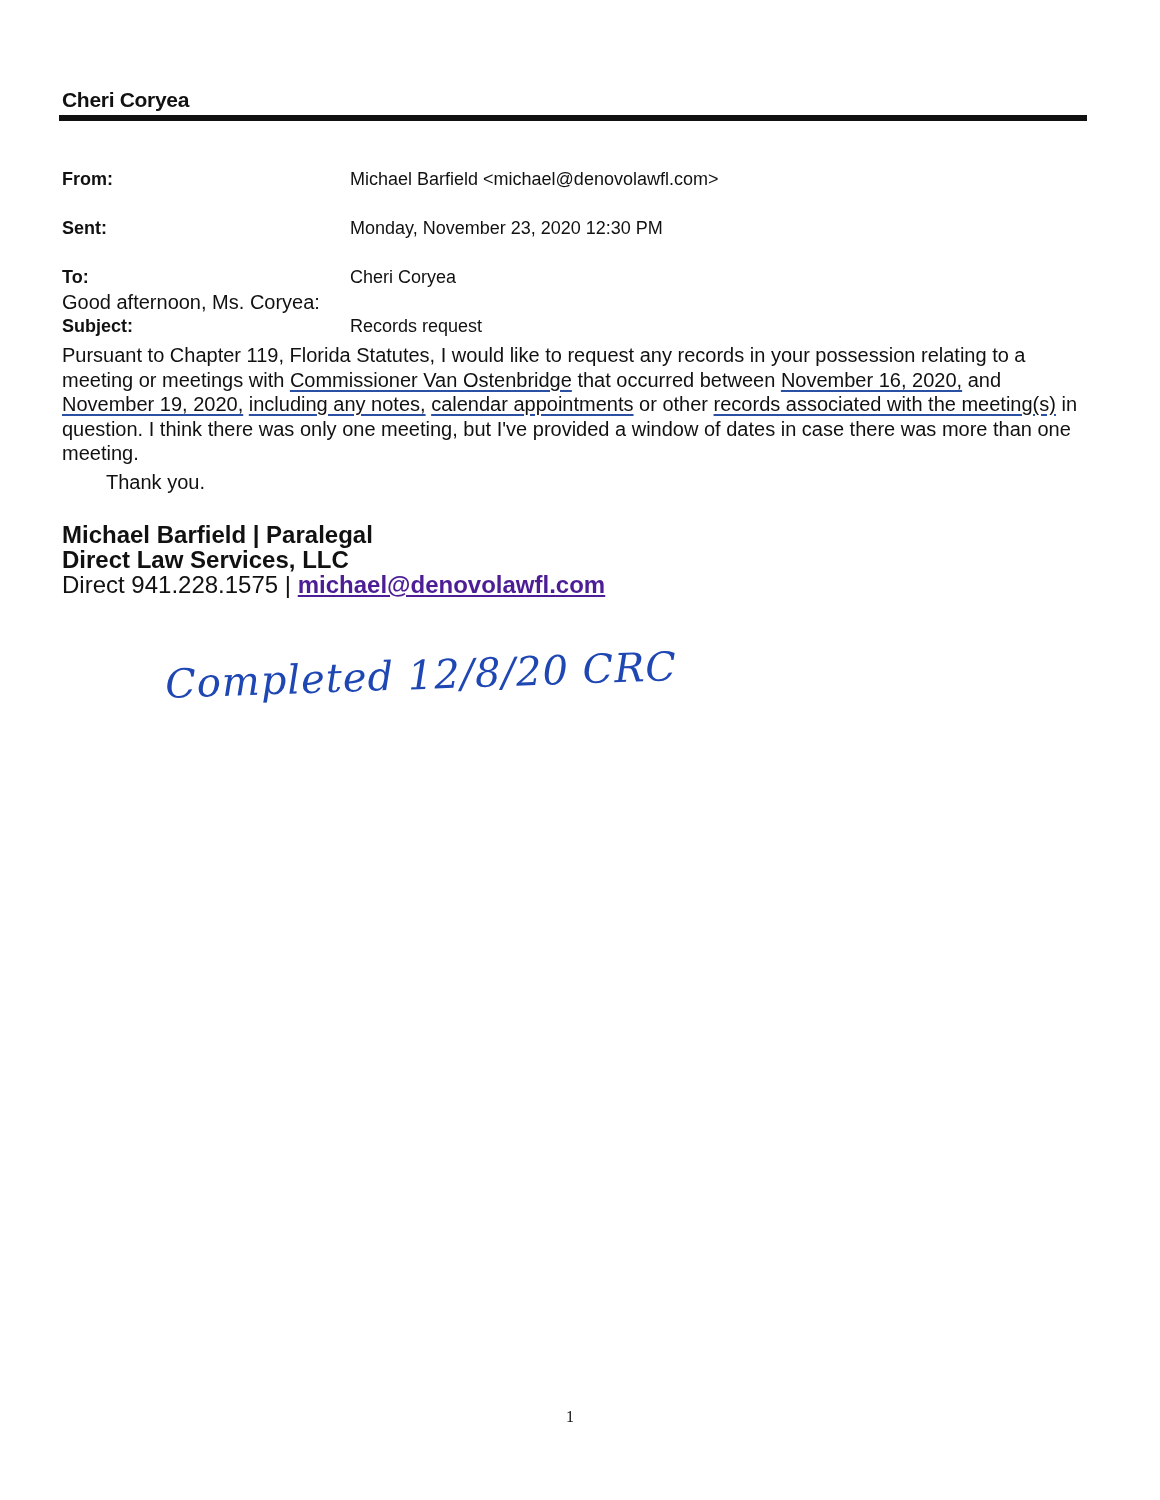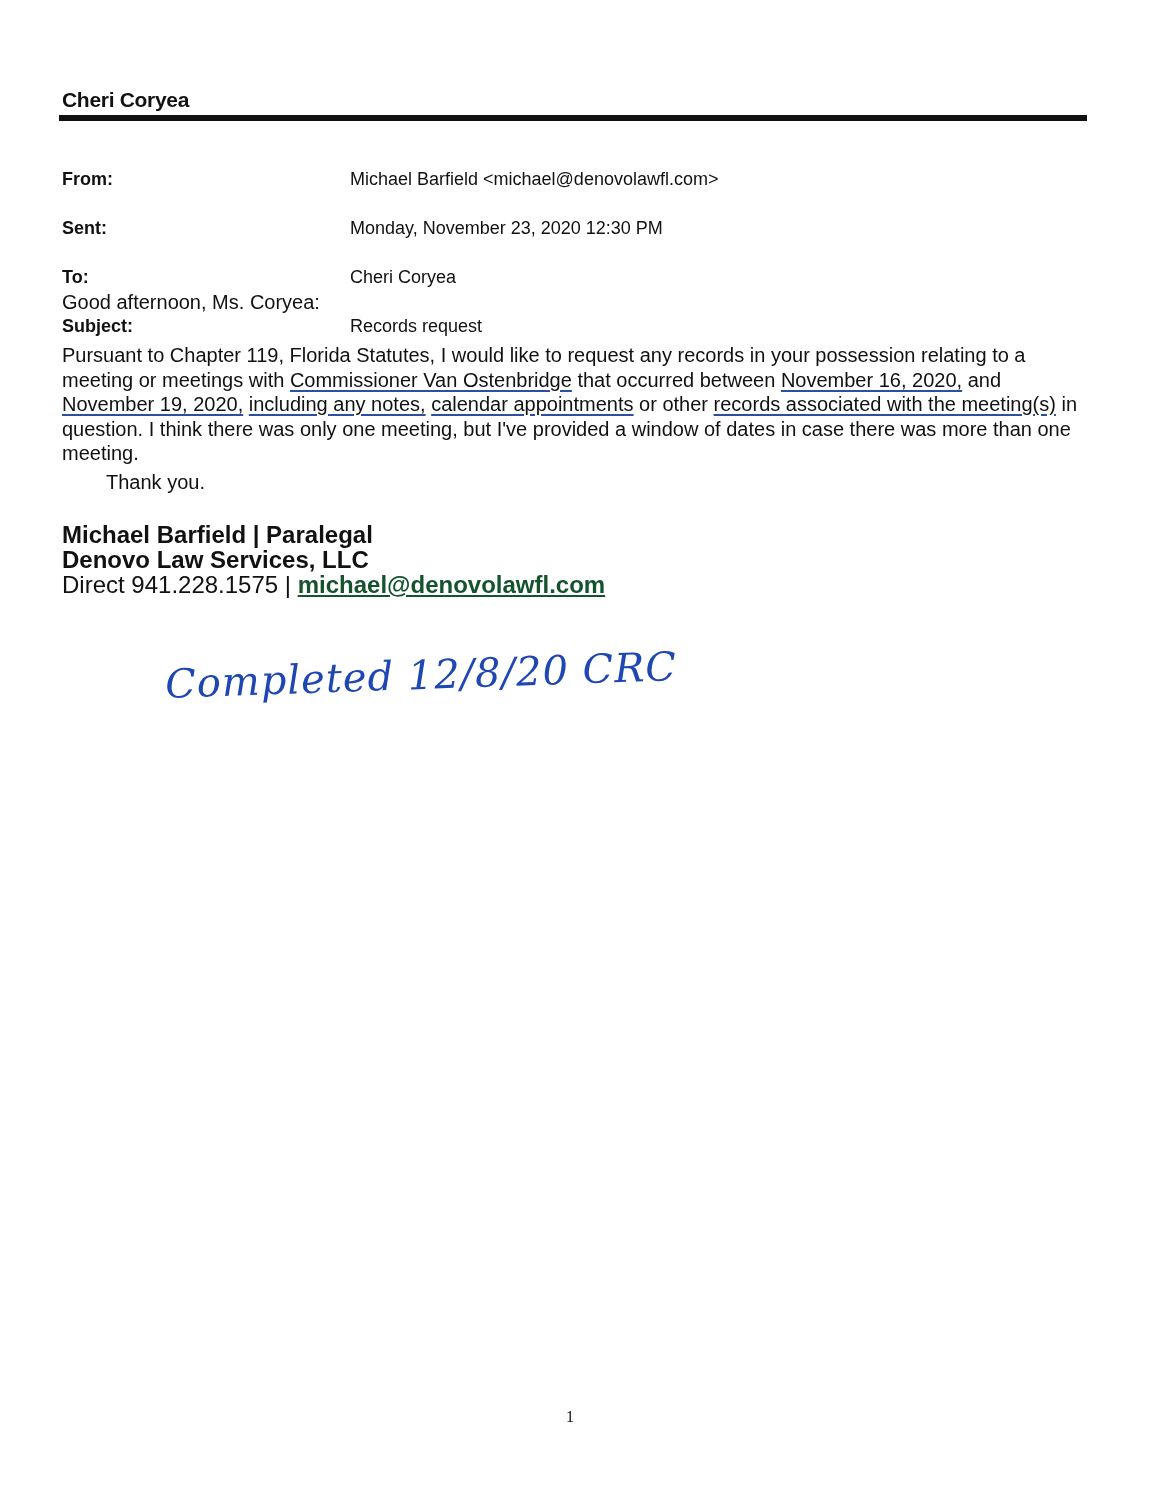--- a/index.html
+++ b/index.html
@@ -10,21 +10,21 @@
   .header-grid { position:absolute; left:62px; top:143px; font-size:18px; line-height:25px; }
   .hrow { display:flex;margin-top:24px; }
   .hlabel { width:288px; font-weight:bold; }
   .hvalue { }
   .body-text { position:absolute; left:62px; width:1030px; font-size:20px; line-height:24.5px; }
   .greeting { top:290px; }
   .para { top:343px; }
   .thanks { top:470px;margin-left:44px; }
   .sig { position:absolute; left:62px; top:522px; font-size:24px; line-height:25px; }
   .sig .bold { font-weight:bold; }
-  .sig a { color:#14532d; font-weight:bold; text-decoration:underline; }
+  .sig a { color:#4c1d95; font-weight:bold; text-decoration:underline; }
   .ul { text-decoration: underline; text-decoration-color:#2a4fa3; text-decoration-thickness:2px; text-underline-offset:3px; }
   .handwriting { position:absolute; left:165px; top:652px; font-family:"DejaVu Serif", serif; font-style:italic;
                  font-size:40px; color:#1f47b3; letter-spacing:1px; transform:rotate(-2deg); }
   .page-number { position:absolute; left:566px; top:1408px; font-family:"Liberation Serif", serif; font-size:16px; }
 </style>
 </head>
 <body>
 
 <div class="page-title">Cheri Coryea</div>
 <div class="title-rule"></div>
@@ -49,19 +49,19 @@
 </div>
 
 <div class="body-text greeting">Good afternoon, Ms. Coryea:</div>
 
 <div class="body-text para"><span>Pursuant to Chapter 119, Florida Statutes, I would like to request any records in your possession relating to a meeting or meetings with </span><span class="ul">Commissioner Van Ostenbridge</span><span> that occurred between </span><span class="ul">November 16, 2020,</span><span> and </span><span class="ul">November 19, 2020,</span><span> </span><span class="ul">including any notes,</span><span> </span><span class="ul">calendar appointments</span><span> or other </span><span class="ul">records associated with the meeting(s)</span><span> in question. I think there was only one meeting, but I've provided a window of dates in case there was more than one meeting.</span></div>
 
 <div class="body-text thanks">Thank you.</div>
 
 <div class="sig">
   <div class="bold">Michael Barfield | Paralegal</div>
-  <div class="bold">Denovo Law Services, LLC</div>
+  <div class="bold">Direct Law Services, LLC</div>
   <div><span>Direct 941.228.1575 | </span><a>michael@denovolawfl.com</a></div>
 </div>
 
 <div class="handwriting">Completed 12/8/20 CRC</div>
 
 <div class="page-number">1</div>
 
 </body></html>

